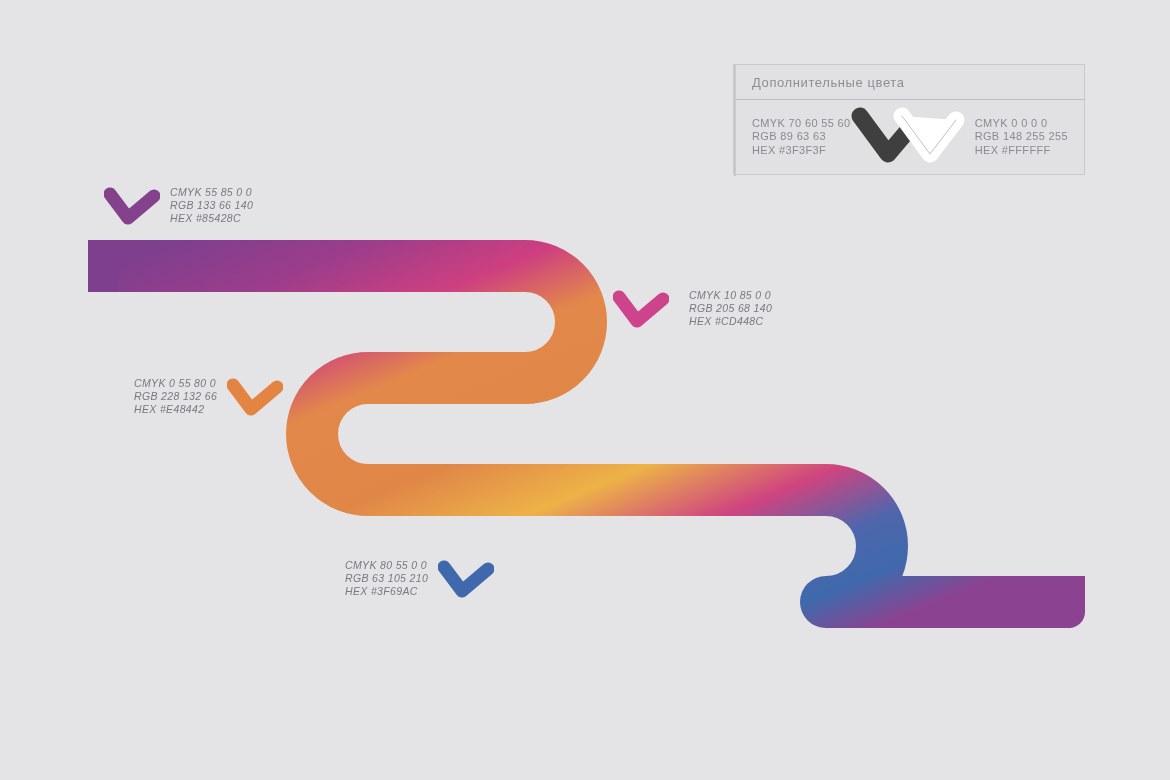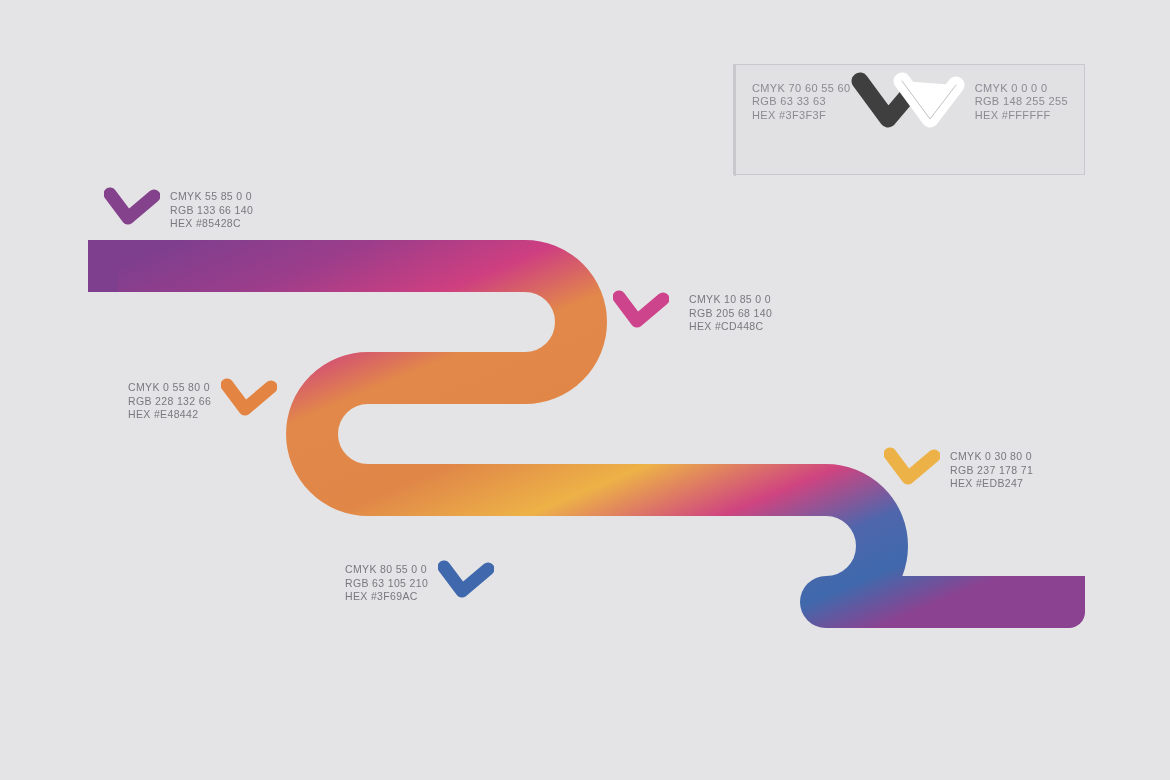--- a/index.html
+++ b/index.html
@@ -26,23 +26,24 @@
     left: 0;
     top: 0;
     width: 1170px;
     height: 780px;
   }
 
   
   .swatch {
     position: absolute;
     display: flex;
-    align-items: flex-end;
+    align-items: flex-start;
     gap: 10px;
     white-space: nowrap;
+    font-style: italic;
   }
   .swatch.reverse {
     flex-direction: row-reverse;
   }
   .swatch-text {
     font-size: 10.5px;
     line-height: 13.2px;
     letter-spacing: 0.35px;
     color: #78787e;
   }
@@ -253,61 +254,54 @@
     <svg class="chev" width="56" height="44" viewBox="0 0 56 44">
       <path d="M 6 8 L 24 32 L 50 10" fill="none" stroke="#CD448C" stroke-width="13" stroke-linecap="round" stroke-linejoin="round"></path>
     </svg>
     <div class="swatch-text">
       <div>CMYK 10 85 0 0</div>
       <div>RGB 205 68 140</div>
       <div>HEX #CD448C</div>
     </div>
   </div>
 
-  <div class="swatch reverse" style="left:128px; top:377px;">
+  <div class="swatch reverse" style="left:134px; top:377px;">
     <svg class="chev" width="56" height="44" viewBox="0 0 56 44">
       <path d="M 6 8 L 24 32 L 50 10" fill="none" stroke="#E48442" stroke-width="13" stroke-linecap="round" stroke-linejoin="round"></path>
     </svg>
     <div class="swatch-text">
       <div>CMYK 0 55 80 0</div>
       <div>RGB 228 132 66</div>
       <div>HEX #E48442</div>
     </div>
   </div>
 
-  <div class="swatch" style="left:884px; top:446px;">
-    <svg class="chev" width="56" height="44" viewBox="0 0 56 44">
-      <path d="M 6 8 L 24 32 L 50 10" fill="none" stroke="#EDB247" stroke-width="13" stroke-linecap="round" stroke-linejoin="round"></path>
-    </svg>
-    <div class="swatch-text">
-      <div>CMYK 0 30 80 0</div>
-      <div>RGB 237 178 71</div>
-      <div>HEX #EDB247</div>
-    </div>
-  </div>
 
   <div class="swatch reverse" style="left:345px; top:559px;">
     <svg class="chev" width="56" height="44" viewBox="0 0 56 44">
       <path d="M 6 8 L 24 32 L 50 10" fill="none" stroke="#3F69AC" stroke-width="13" stroke-linecap="round" stroke-linejoin="round"></path>
     </svg>
     <div class="swatch-text">
       <div>CMYK 80 55 0 0</div>
       <div>RGB 63 105 210</div>
       <div>HEX #3F69AC</div>
     </div>
   </div>
 
   <div id="panel">
     <div id="panel-accent"></div>
 
+    <div id="panel-title-row">
+      <span id="panel-title">Дополнительные цвета</span>
+    </div>
 
     <div id="panel-body">
       <div class="panel-text">
         <div>CMYK 70 60 55 60</div>
-        <div>RGB 63 33 63</div>
+        <div>RGB 89 63 63</div>
         <div>HEX #3F3F3F</div>
       </div>
 
       <svg id="panel-logo" width="118" height="62" viewBox="0 0 118 62">
         <path d="M 10 10 L 38 48 L 60 22" fill="none" stroke="#3F3F3F" stroke-width="17" stroke-linecap="round" stroke-linejoin="round"></path>
         <path d="M 52 10 L 80 48 L 106 14" fill="#ffffff" stroke="#ffffff" stroke-width="17" stroke-linecap="round" stroke-linejoin="round"></path>
         <path d="M 52 10 L 80 48 L 106 14" fill="none" stroke="#b9b9bf" stroke-width="0.9" stroke-linecap="round" stroke-linejoin="round"></path>
       </svg>
 
       <div class="panel-text">

